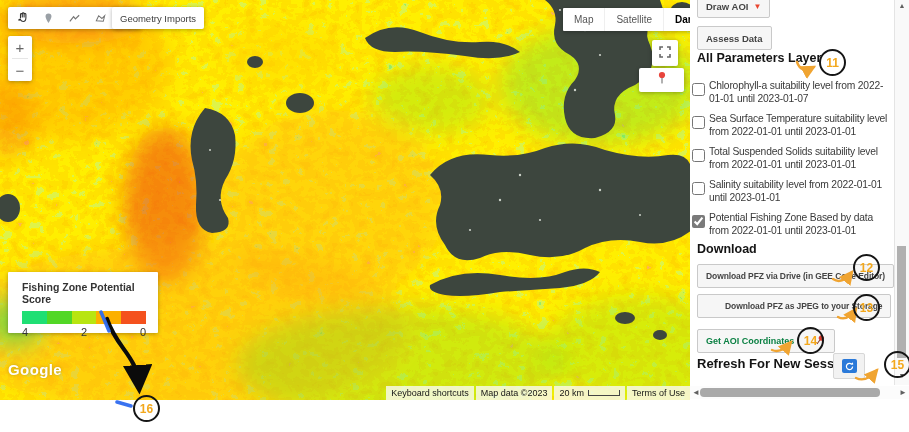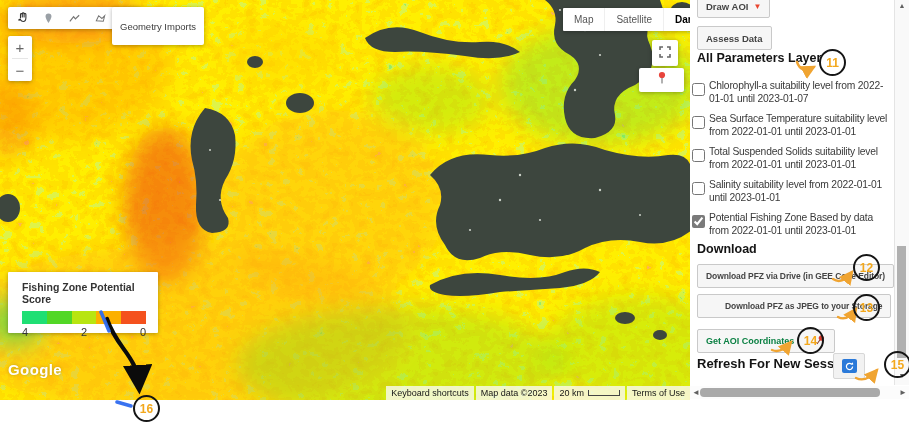--- a/index.html
+++ b/index.html
@@ -6,21 +6,21 @@
   #app{position:relative;width:909px;height:432px;overflow:hidden;background:#fff;
        font-family:"Liberation Sans",sans-serif;-webkit-font-smoothing:antialiased;}
   
   #map{position:absolute;left:0;top:0;width:690px;height:400px;overflow:hidden;background:#f7b500;}
   #map svg.art{position:absolute;left:0;top:0;}
   .shadowed{box-shadow:0 1px 4px rgba(0,0,0,.3);}
   .gm-toolbar{position:absolute;left:8px;top:7px;height:22px;background:#fff;border-radius:2px;
        display:flex;align-items:center;padding:0 7px;gap:11px;}
   .tool-ic{width:15px;height:15px;display:flex;align-items:center;justify-content:center;}
   .gi-btn{position:absolute;left:112px;top:7px;height:22px;background:#fff;border-radius:2px;
-       display:flex;align-items:center;padding:8px 8px;font-size:9.5px;color:#3c3c3c;text-align:center;}
+       display:flex;align-items:center;padding:0 8px;font-size:9.5px;color:#3c3c3c;text-align:center;}
   .zoom-ctl{position:absolute;left:8px;top:36px;width:24px;background:#fff;border-radius:2px;}
   .zoom-btn{height:22px;display:flex;align-items:center;justify-content:center;font-size:15px;color:#666;}
   .zoom-div{height:1px;background:#e6e6e6;margin:0 4px;}
   .map-type{position:absolute;left:563px;top:8px;height:23px;background:#fff;display:flex;border-radius:1px;}
   .mt-btn{padding:0 11px;font-size:10px;color:#565656;display:flex;align-items:center;white-space:nowrap;}
   .mt-btn + .mt-btn{border-left:1px solid #efefef;}
   .mt-btn.sel{font-weight:bold;color:#000;}
   .fs-btn{position:absolute;left:652px;top:40px;width:26px;height:26px;background:#fff;border-radius:2px;
        display:flex;align-items:center;justify-content:center;}
   .pin-btn{position:absolute;left:639px;top:68px;width:45px;height:24px;background:#fff;border-radius:2px;

